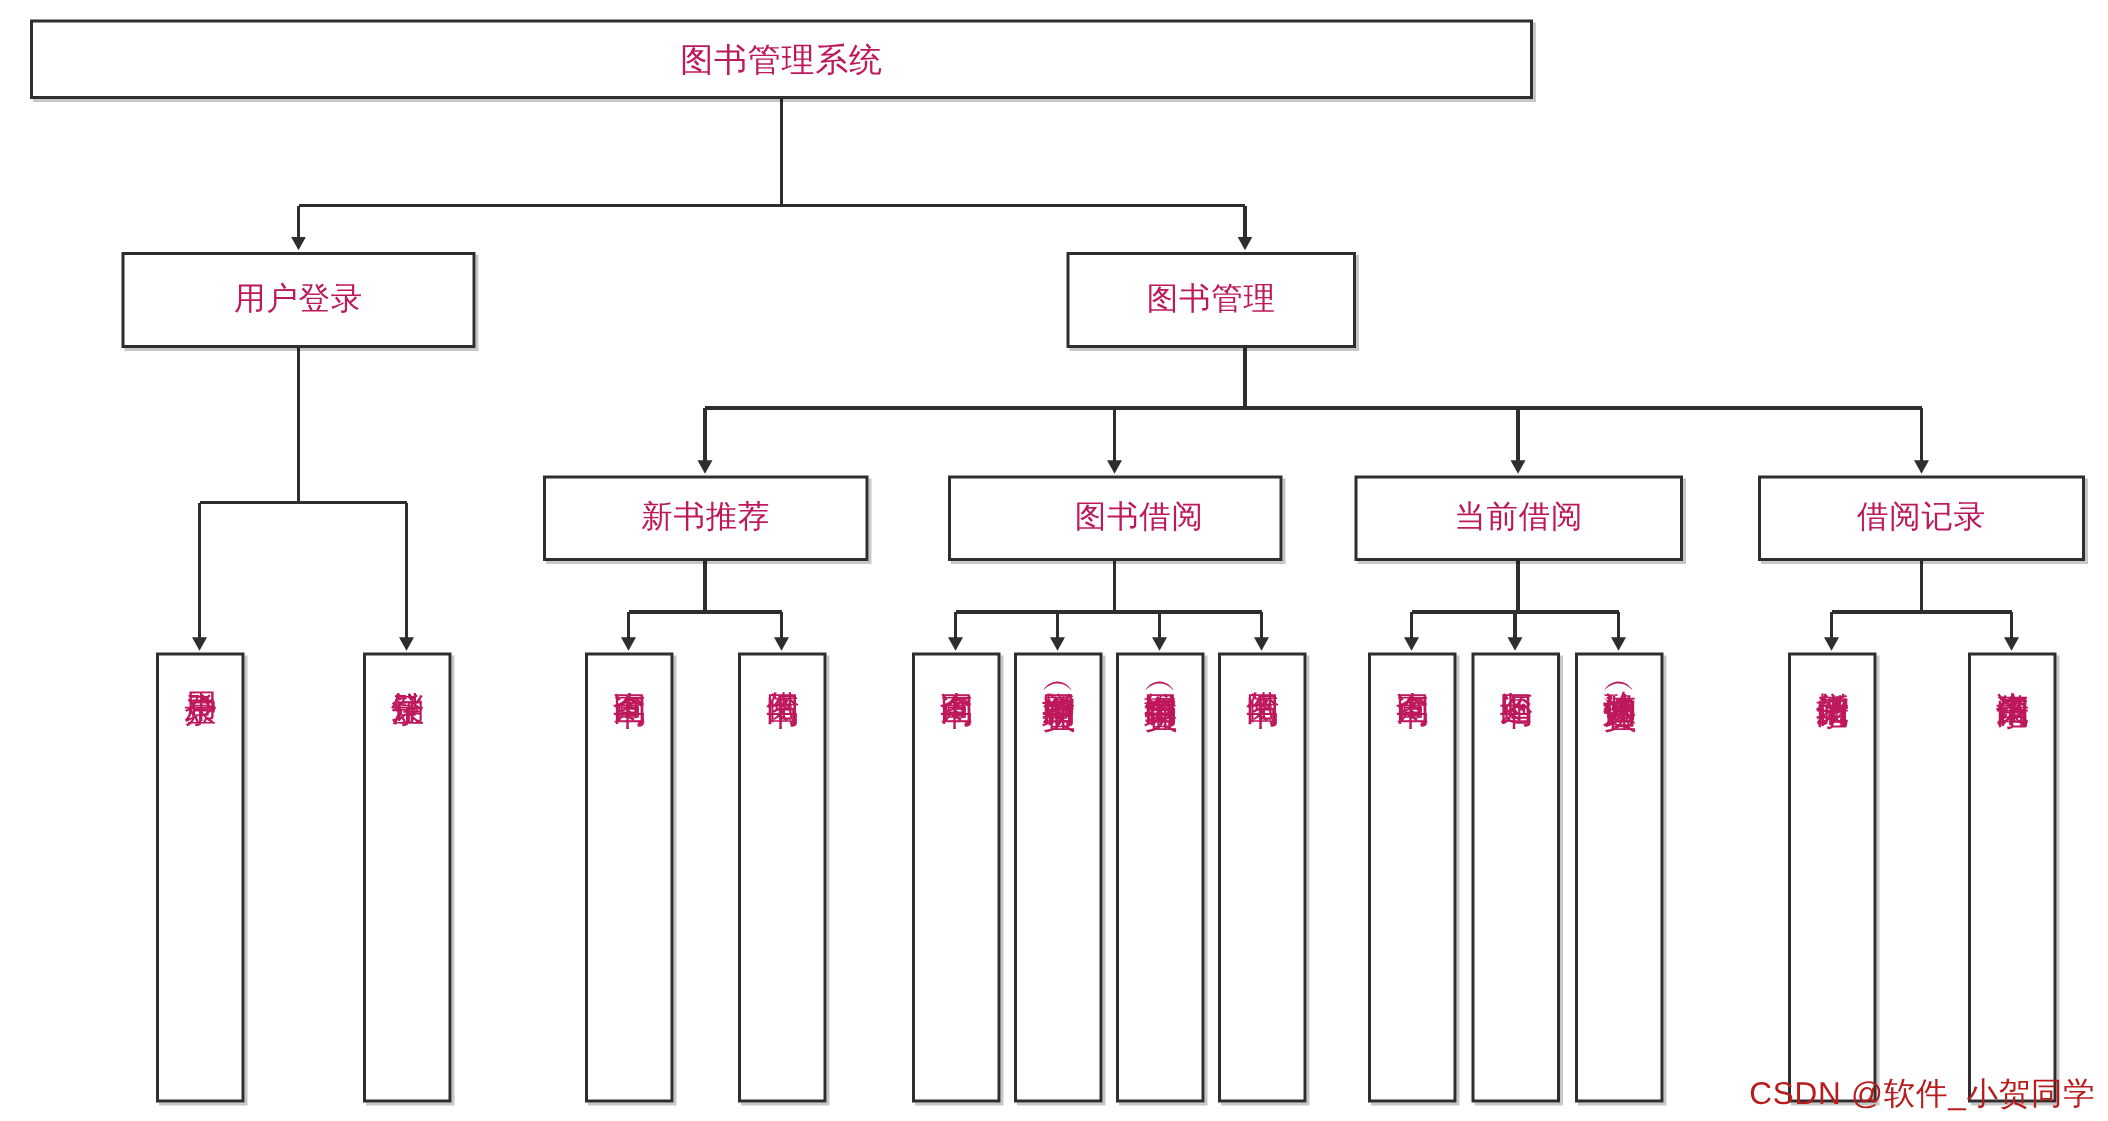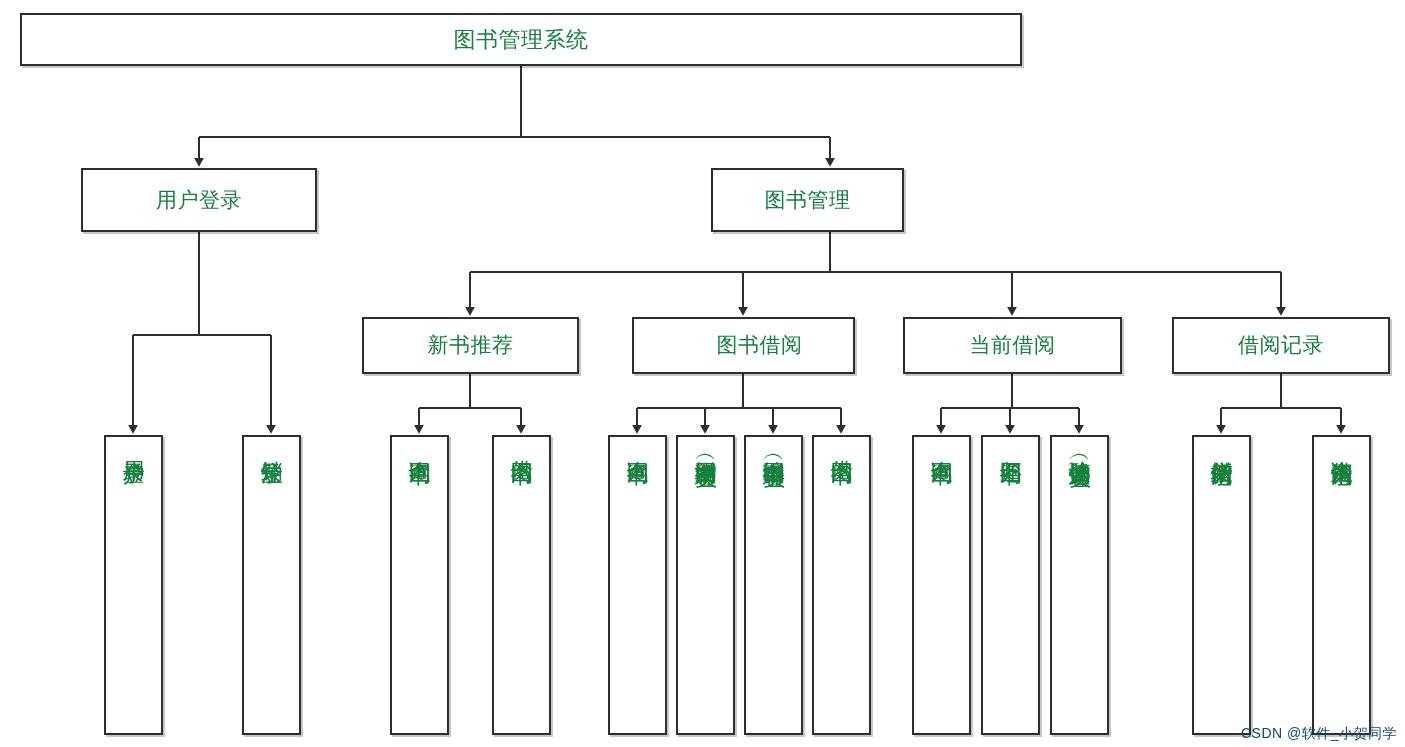--- a/index.html
+++ b/index.html
@@ -23,21 +23,21 @@
   }
   .node {
     position: absolute;
     box-sizing: border-box;
     background: #ffffff;
     border: 2.5px solid #2e2e2e;
     box-shadow: 2px 2px 0 rgba(0,0,0,0.22);
     display: flex;
     align-items: center;
     justify-content: center;
-    color: #15803d;
+    color: #be185d;
   }
   .node .lbl {
     font-size: 21px;
     line-height: 1.15;
     letter-spacing: 0.5px;
     white-space: nowrap;
   }
   .node.root .lbl { font-size: 22px; }
   
   .node.leaf {
@@ -52,22 +52,22 @@
     line-height: 1.12;
     letter-spacing: 1px;
     white-space: normal;
     max-height: 292px;
   }
   .node.leaf.tall .lbl { max-height: 292px; }
   .watermark {
     position: absolute;
     right: 8px;
     bottom: 4px;
-    font-size: 14px;
-    color: #0c4a6e;
+    font-size: 21px;
+    color: #b91c1c;
     letter-spacing: 0.5px;
     user-select: none;
     white-space: nowrap;
   }
 </style>
 </head>
 <body>
 
 <div id="canvas">
 

